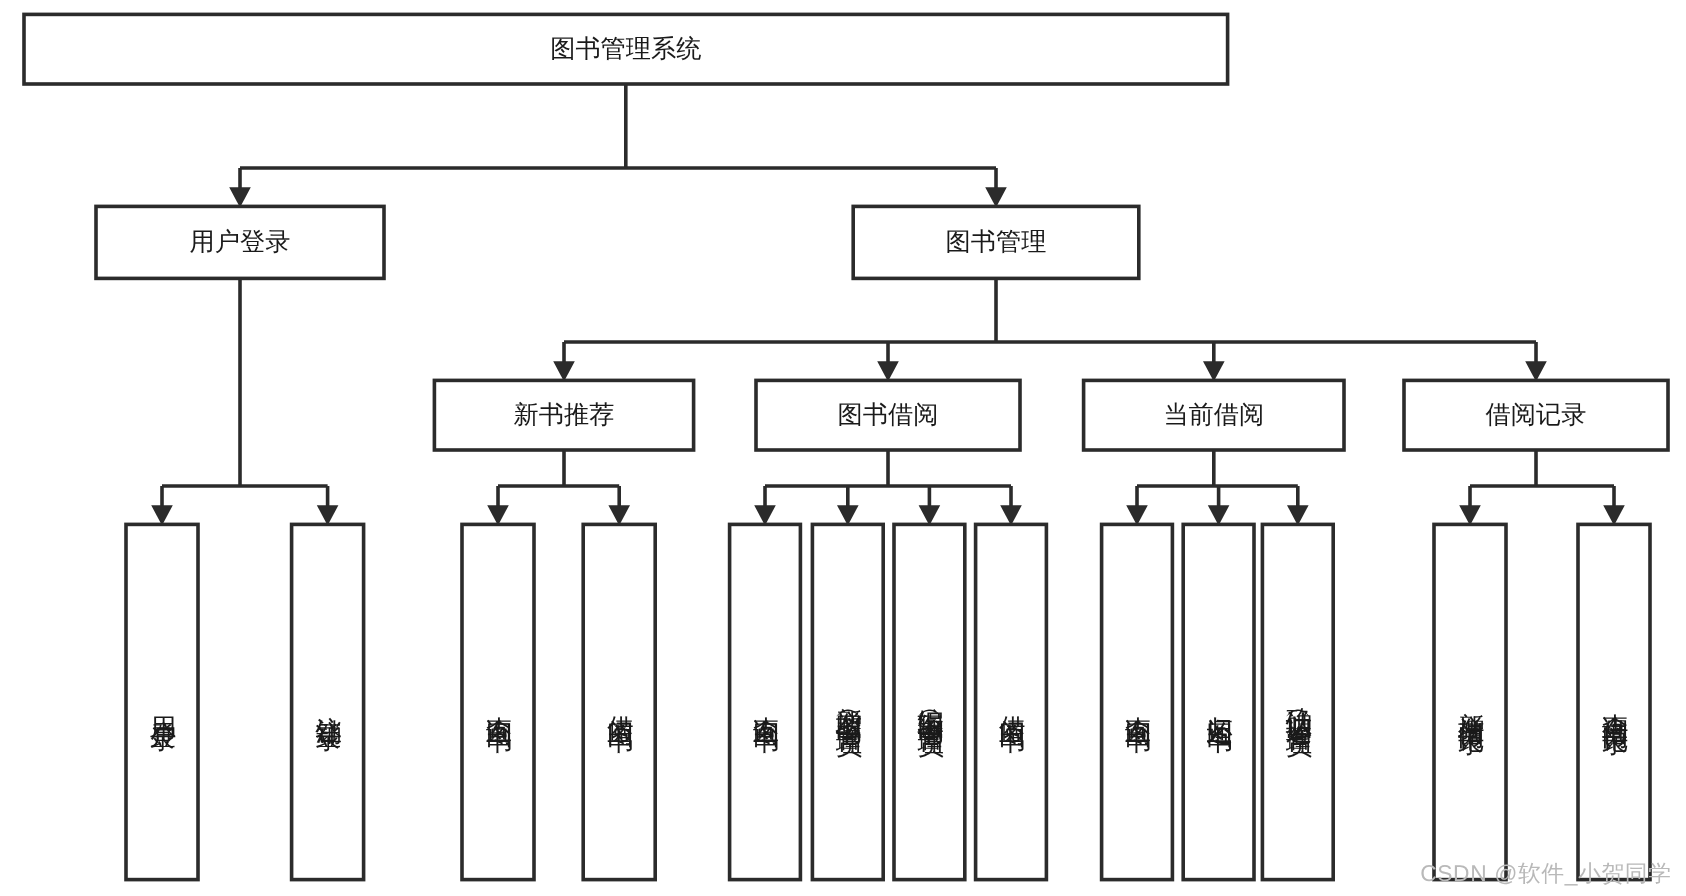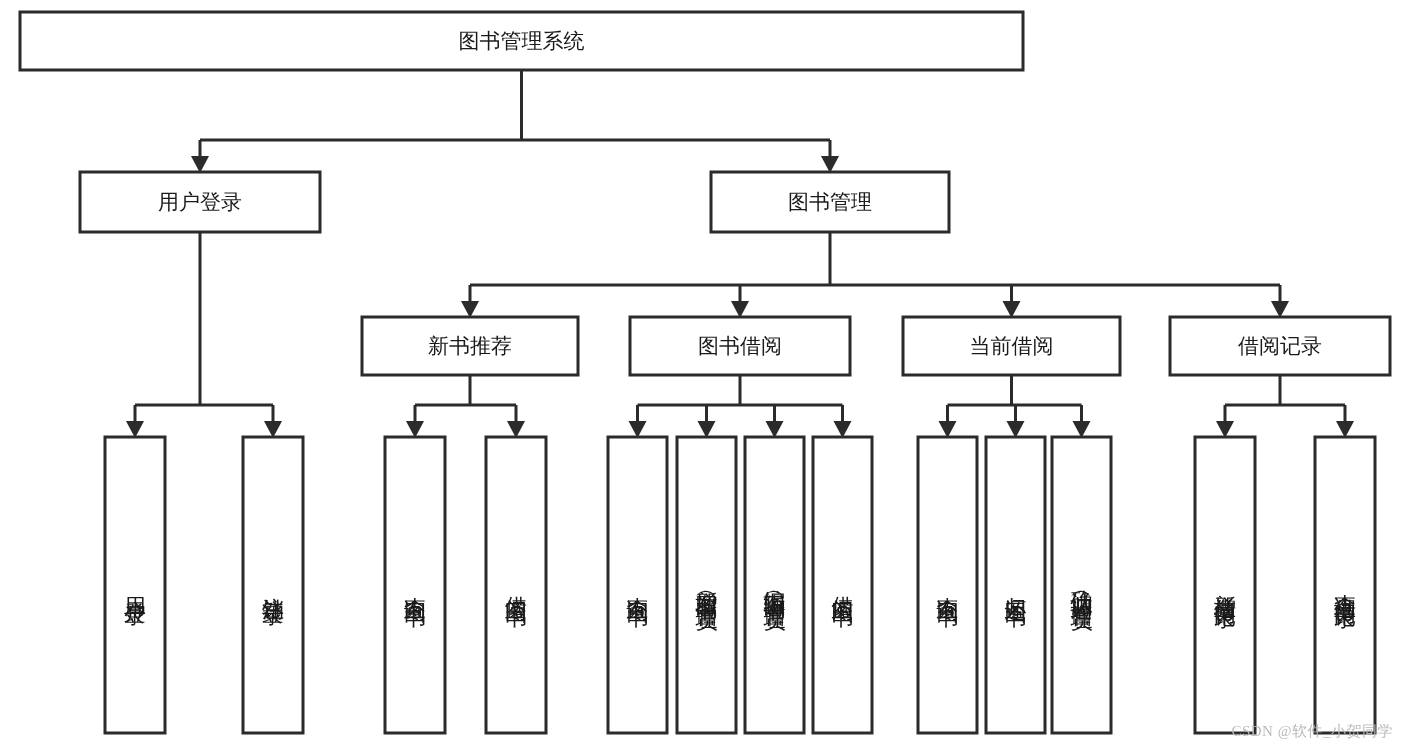--- a/index.html
+++ b/index.html
@@ -64,22 +64,22 @@
     line-height: 1;
     letter-spacing: 3px;
     color: #1a1a1a;
     white-space: nowrap;
     text-align: center;
   }
   .watermark {
     position: absolute;
     right: 12px;
     bottom: 6px;
-    font-family: Liberation Serif, serif;
-    font-size: 15px;
+    font-family: Liberation Sans, sans-serif;
+    font-size: 19px;
     color: #b9b9b9;
     letter-spacing: 0.5px;
     white-space: nowrap;
     pointer-events: none;
   }
 </style>
 </head>
 <body>
 
 <div id="diagram-root">

